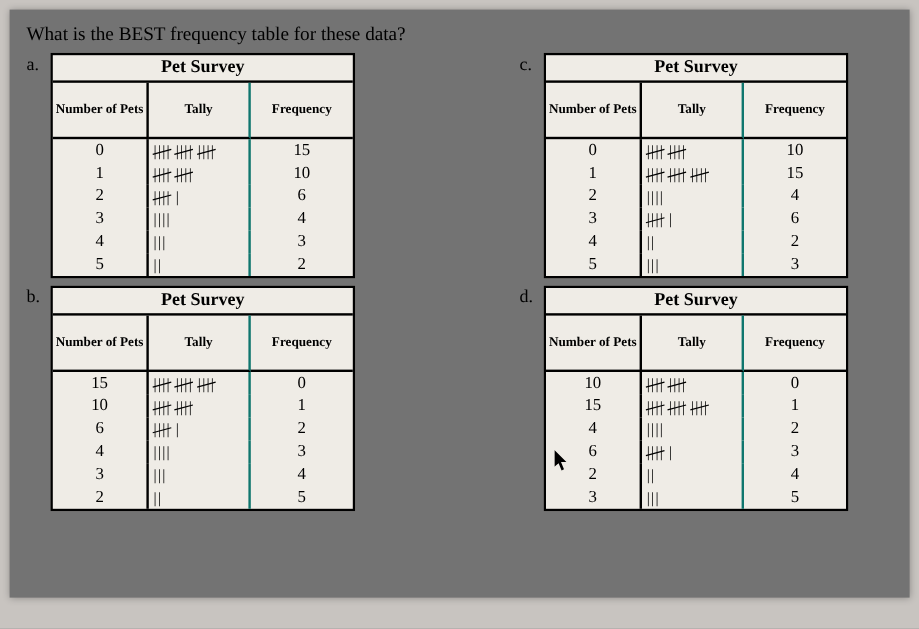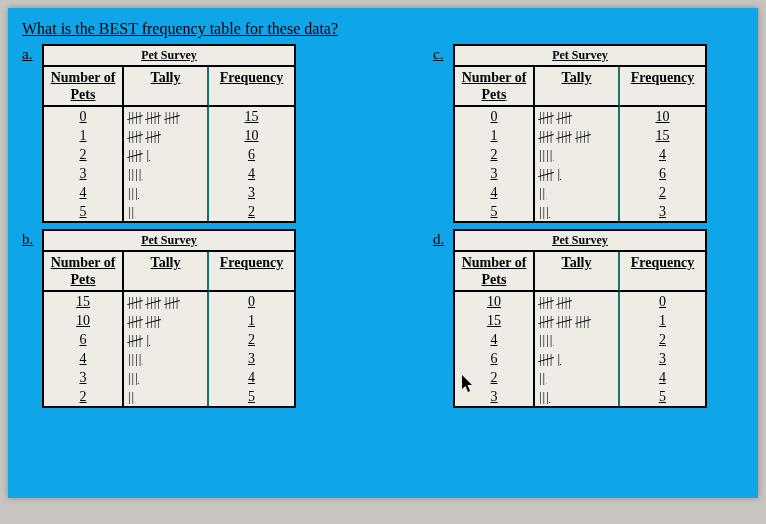--- a/index.html
+++ b/index.html
@@ -5,27 +5,26 @@
   body {
     margin: 0;
     padding: 0;
     font-family: "Times New Roman", serif;
     background: #c8c4c0;
     width: 766px;
     height: 524px;
     overflow: hidden;
   }
   .page {
-    background: #0ea5e9;
+    background: #737373;
     margin: 8px;
     padding: 12px 14px;
     box-shadow: 0 0 6px rgba(0,0,0,0.3);
     height: 490px;
     box-sizing: border-box;
-    text-decoration: underline;
   }
   .question {
     font-size: 16px;
     margin-bottom: 6px;
   }
   .grid {
     display: grid;
     grid-template-columns: 20px 1fr 100px 20px 1fr;
     row-gap: 6px;
   }
@@ -34,34 +33,34 @@
     padding-top: 2px;
   }
   .table-wrap {
     border: 2px solid #000;
     background: #efece6;
     width: 250px;
   }
   .title {
     text-align: center;
     font-weight: bold;
-    font-size: 12px;
+    font-size: 15px;
     border-bottom: 2px solid #000;
     padding: 2px 0;
   }
   .row {
     display: grid;
     grid-template-columns: 80px 85px 85px;
   }
   .hdr .cell {
     font-weight: bold;
-    font-size: 14px;
+    font-size: 11px;
     text-align: center;
     border-bottom: 2px solid #000;
-    padding: 2px 0;
+    padding: 14px 0;
   }
   .cell {
     font-size: 14px;
     padding: 1px 4px;
     min-height: 17px;
     line-height: 17px;
   }
   .c0 { border-right: 2px solid #000; text-align: center; }
   .c1 { border-right: 2px solid #0f766e; font-family: serif; letter-spacing: 0; font-size: 13px; }
   .c2 { text-align: center; }

